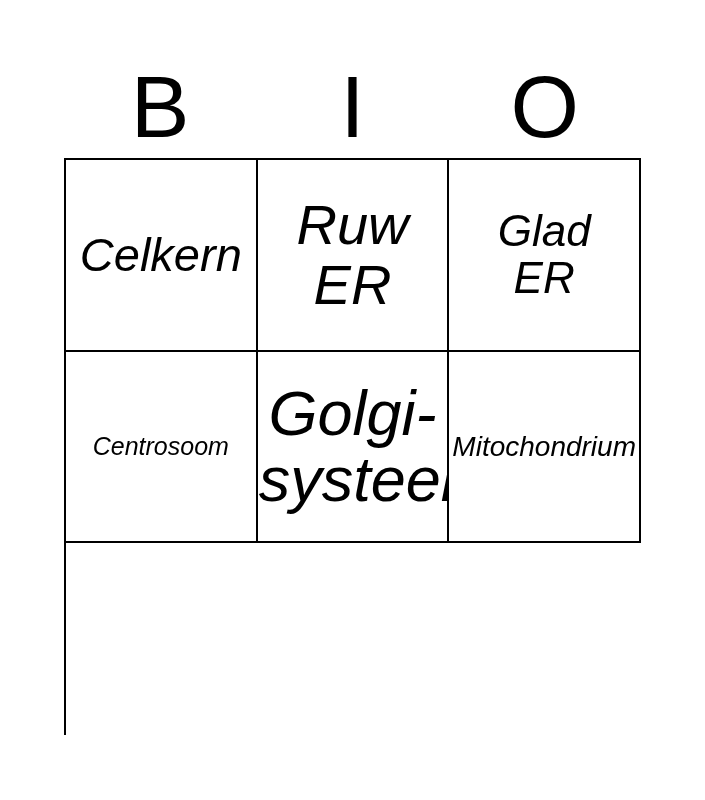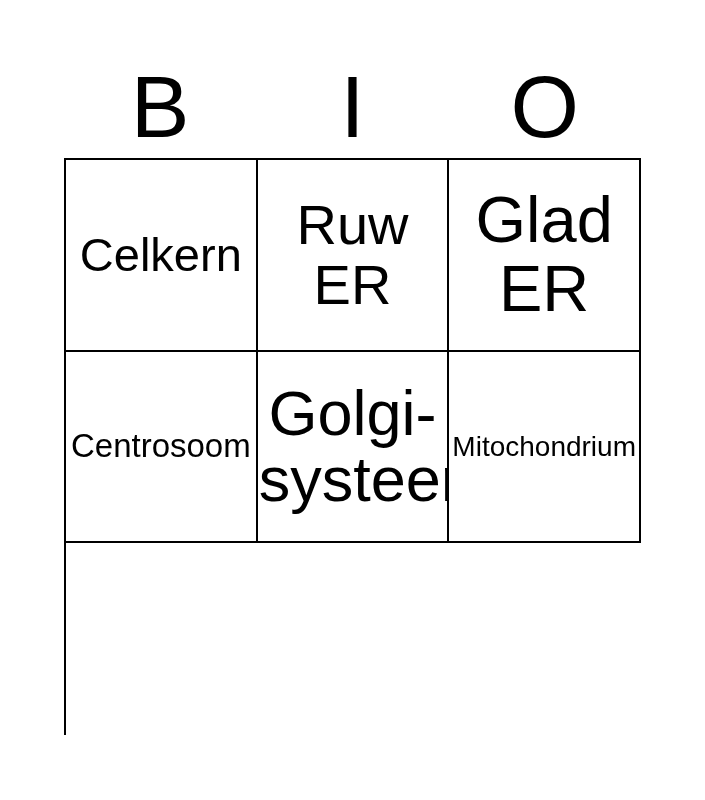--- a/index.html
+++ b/index.html
@@ -59,38 +59,39 @@
   .cell {
     border-right: 2px solid #000000;
     border-bottom: 2px solid #000000;
     box-sizing: border-box;
     display: flex;
     align-items: center;
     justify-content: center;
     text-align: center;
     overflow: hidden;
     background: #ffffff;
+    font-style: italic;
   }
   .cell-text {
     display: block;
     width: 100%;
     line-height: 1.06;
     white-space: pre-line;
     padding: 0 1px;
     box-sizing: border-box;
   }
 
   
   .fs-celkern       { font-size: 47px; }
   .fs-ruwer         { font-size: 56px; }
   .fs-chloroplast   { font-size: 37px; }
-  .fs-glader        { font-size: 65px; }
+  .fs-glader        { font-size: 44px; }
   .fs-lysosoom      { font-size: 38px; }
   .fs-vacuole       { font-size: 44px; }
-  .fs-centrosoom    { font-size: 33px; }
+  .fs-centrosoom    { font-size: 25px; }
   .fs-golgi         { font-size: 63px; }
   .fs-mitochondrium { font-size: 28px; }
 </style>
 </head>
 <body>
 
 <div class="card">
 
   <div class="header-row">
     <div class="header-cell">B</div>

